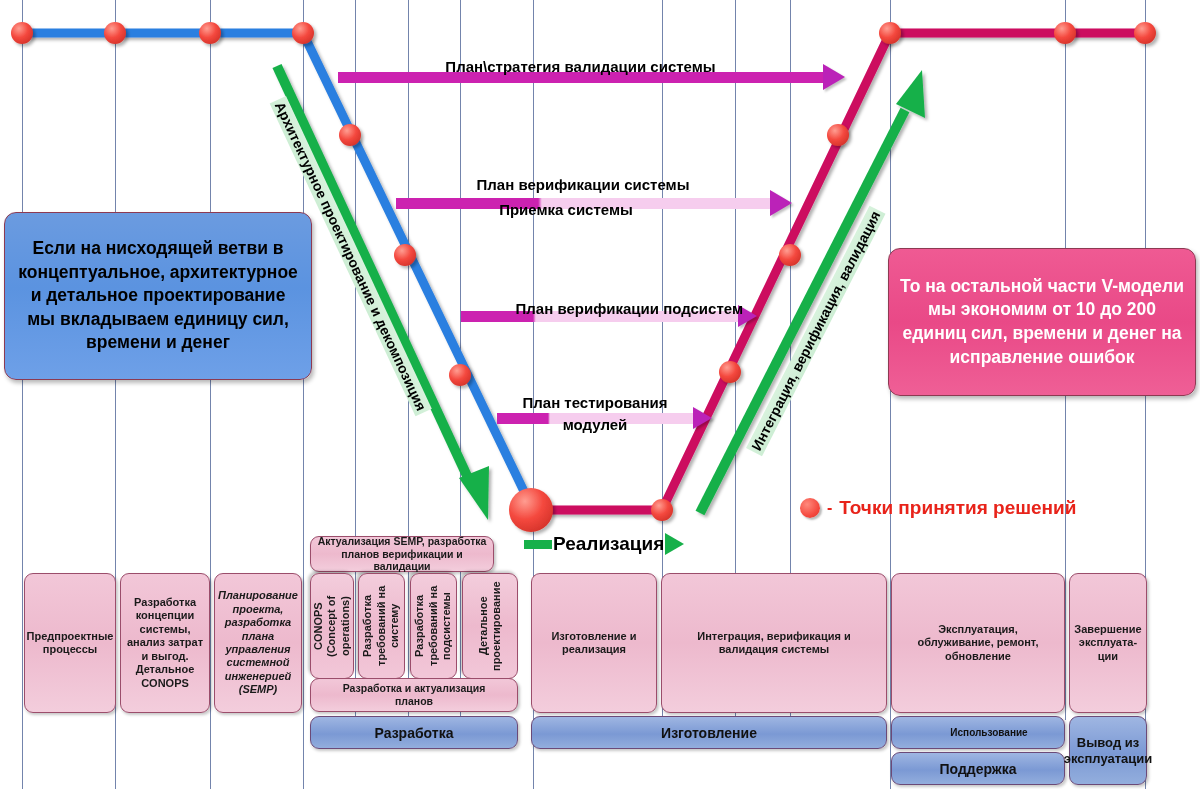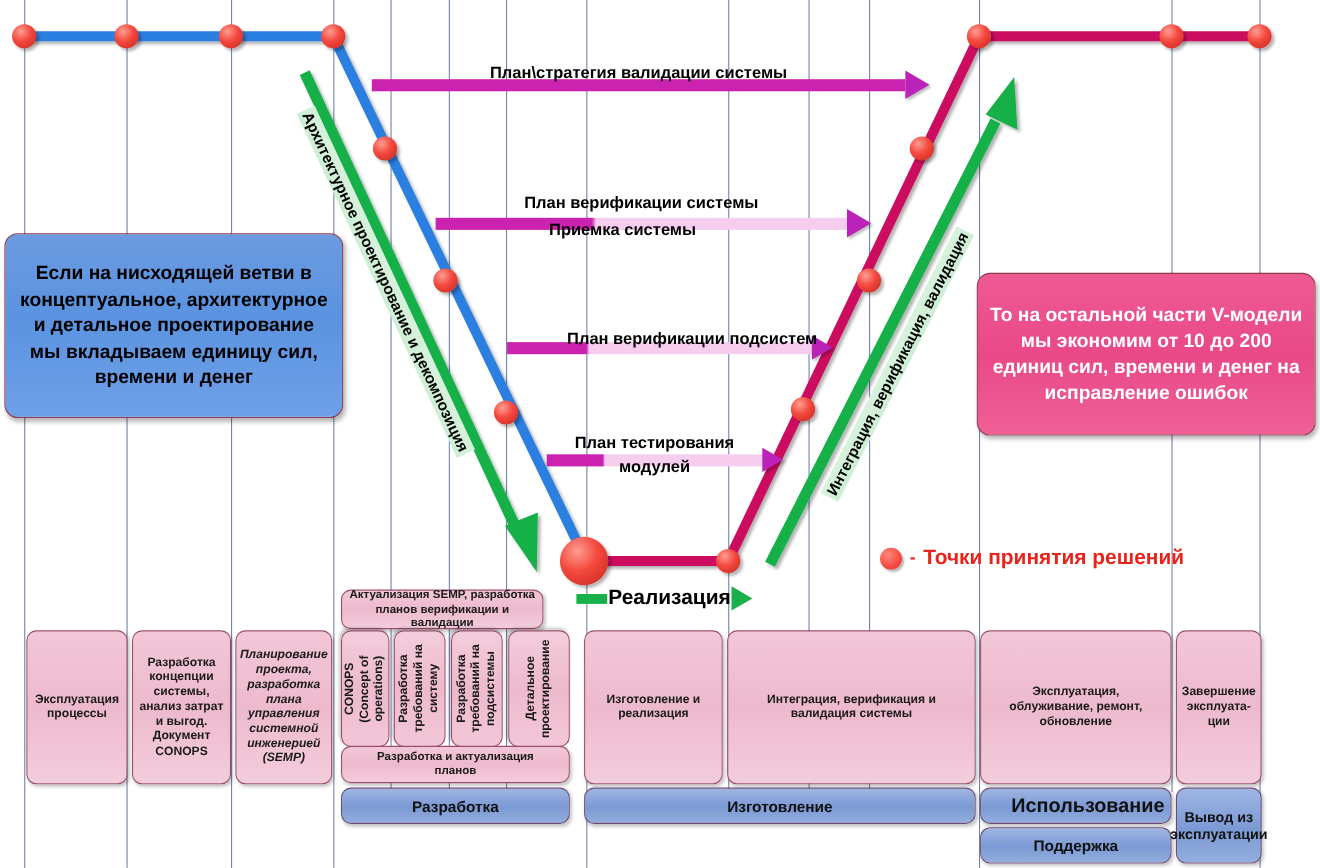--- a/index.html
+++ b/index.html
@@ -191,24 +191,24 @@
   </div>
 
   <div class="pbox" style="left:310px;top:536px;width:184px;height:36px;font-size:10.5px;padding:2px 5px;">
     <span>Актуализация SEMP, разработка планов верификации и валидации</span>
   </div>
   <div class="pbox" style="left:310px;top:678px;width:208px;height:34px;font-size:10.5px;padding:2px 19px;">
     <span>Разработка и актуализация планов</span>
   </div>
 
   <div class="pbox" style="left:24px;top:573px;width:92px;height:140px;font-size:11px;padding:3px 4px;">
-    <span>Эксплуатация процессы</span>
+    <span>Предпроектные процессы</span>
   </div>
   <div class="pbox" style="left:120px;top:573px;width:90px;height:140px;font-size:11px;padding:3px 4px;">
-    <span>Разработка концепции системы, анализ затрат и выгод. Документ CONOPS</span>
+    <span>Разработка концепции системы, анализ затрат и выгод. Детальное CONOPS</span>
   </div>
   <div class="pbox" style="left:214px;top:573px;width:88px;height:140px;font-size:11px;padding:3px 4px;font-style:italic;">
     <span>Планирование проекта, разработка плана управления системной инженерией (SEMP)</span>
   </div>
 
   <div class="pbox vert" style="left:310px;top:573px;width:44px;height:106px;font-size:11px;padding:4px 2px;">
     <span>CONOPS (Concept of operations)</span>
   </div>
   <div class="pbox vert" style="left:358px;top:573px;width:47px;height:106px;font-size:11px;padding:4px 2px;">
     <span>Разработка требований на систему</span>
@@ -232,21 +232,21 @@
   <div class="pbox" style="left:1069px;top:573px;width:78px;height:140px;font-size:11px;padding:3px 5px;">
     <span>Завершение эксплуата-ции</span>
   </div>
 
   <div class="sbox" style="left:310px;top:716px;width:208px;height:33px;font-size:14px;">
     <span>Разработка</span>
   </div>
   <div class="sbox" style="left:531px;top:716px;width:356px;height:33px;font-size:14px;">
     <span>Изготовление</span>
   </div>
-  <div class="sbox" style="left:891px;top:716px;width:174px;height:33px;font-size:18px;padding-left:22px;">
+  <div class="sbox" style="left:891px;top:716px;width:174px;height:33px;font-size:10px;padding-left:22px;">
     <span>Использование</span>
   </div>
   <div class="sbox" style="left:891px;top:752px;width:174px;height:33px;font-size:14px;">
     <span>Поддержка</span>
   </div>
   <div class="sbox" style="left:1069px;top:716px;width:78px;height:69px;font-size:13px;line-height:1.18;padding:2px 3px;">
     <span>Вывод из эксплуатации</span>
   </div>
 
 </div>

